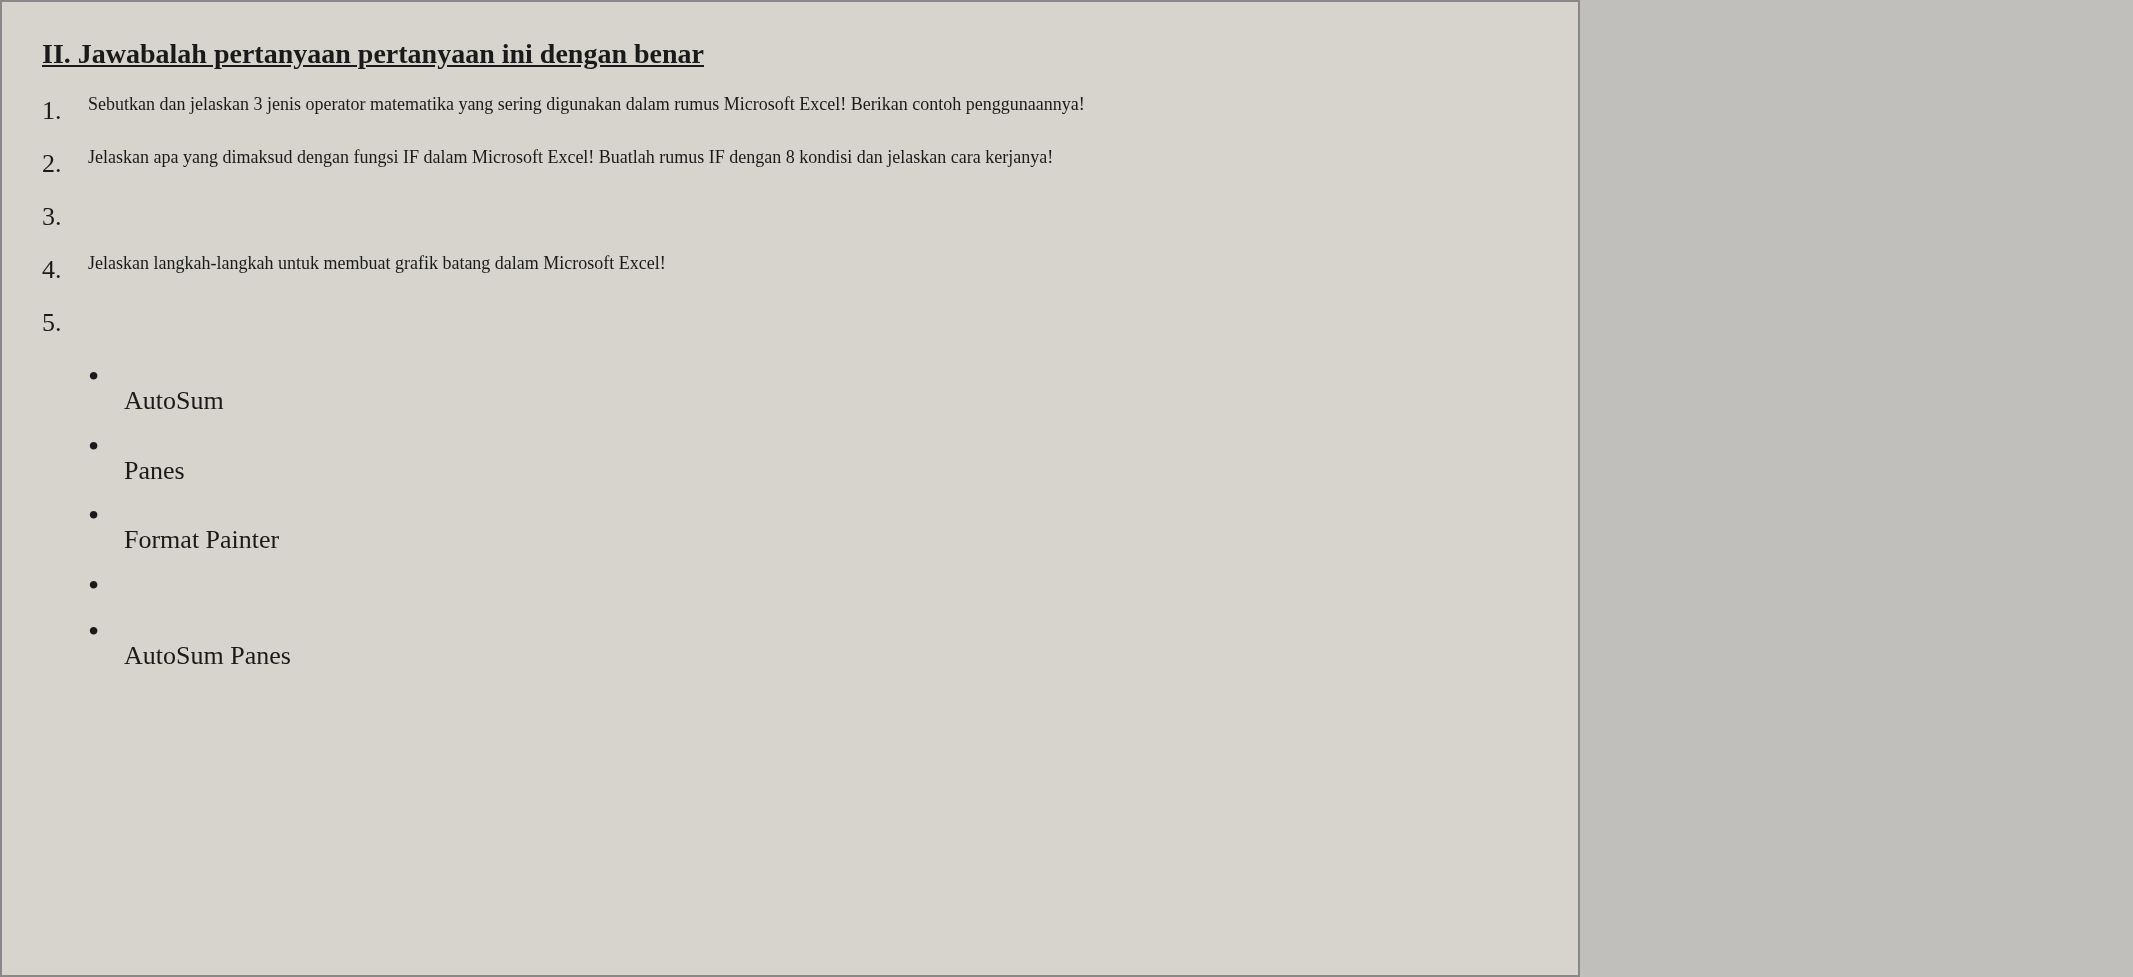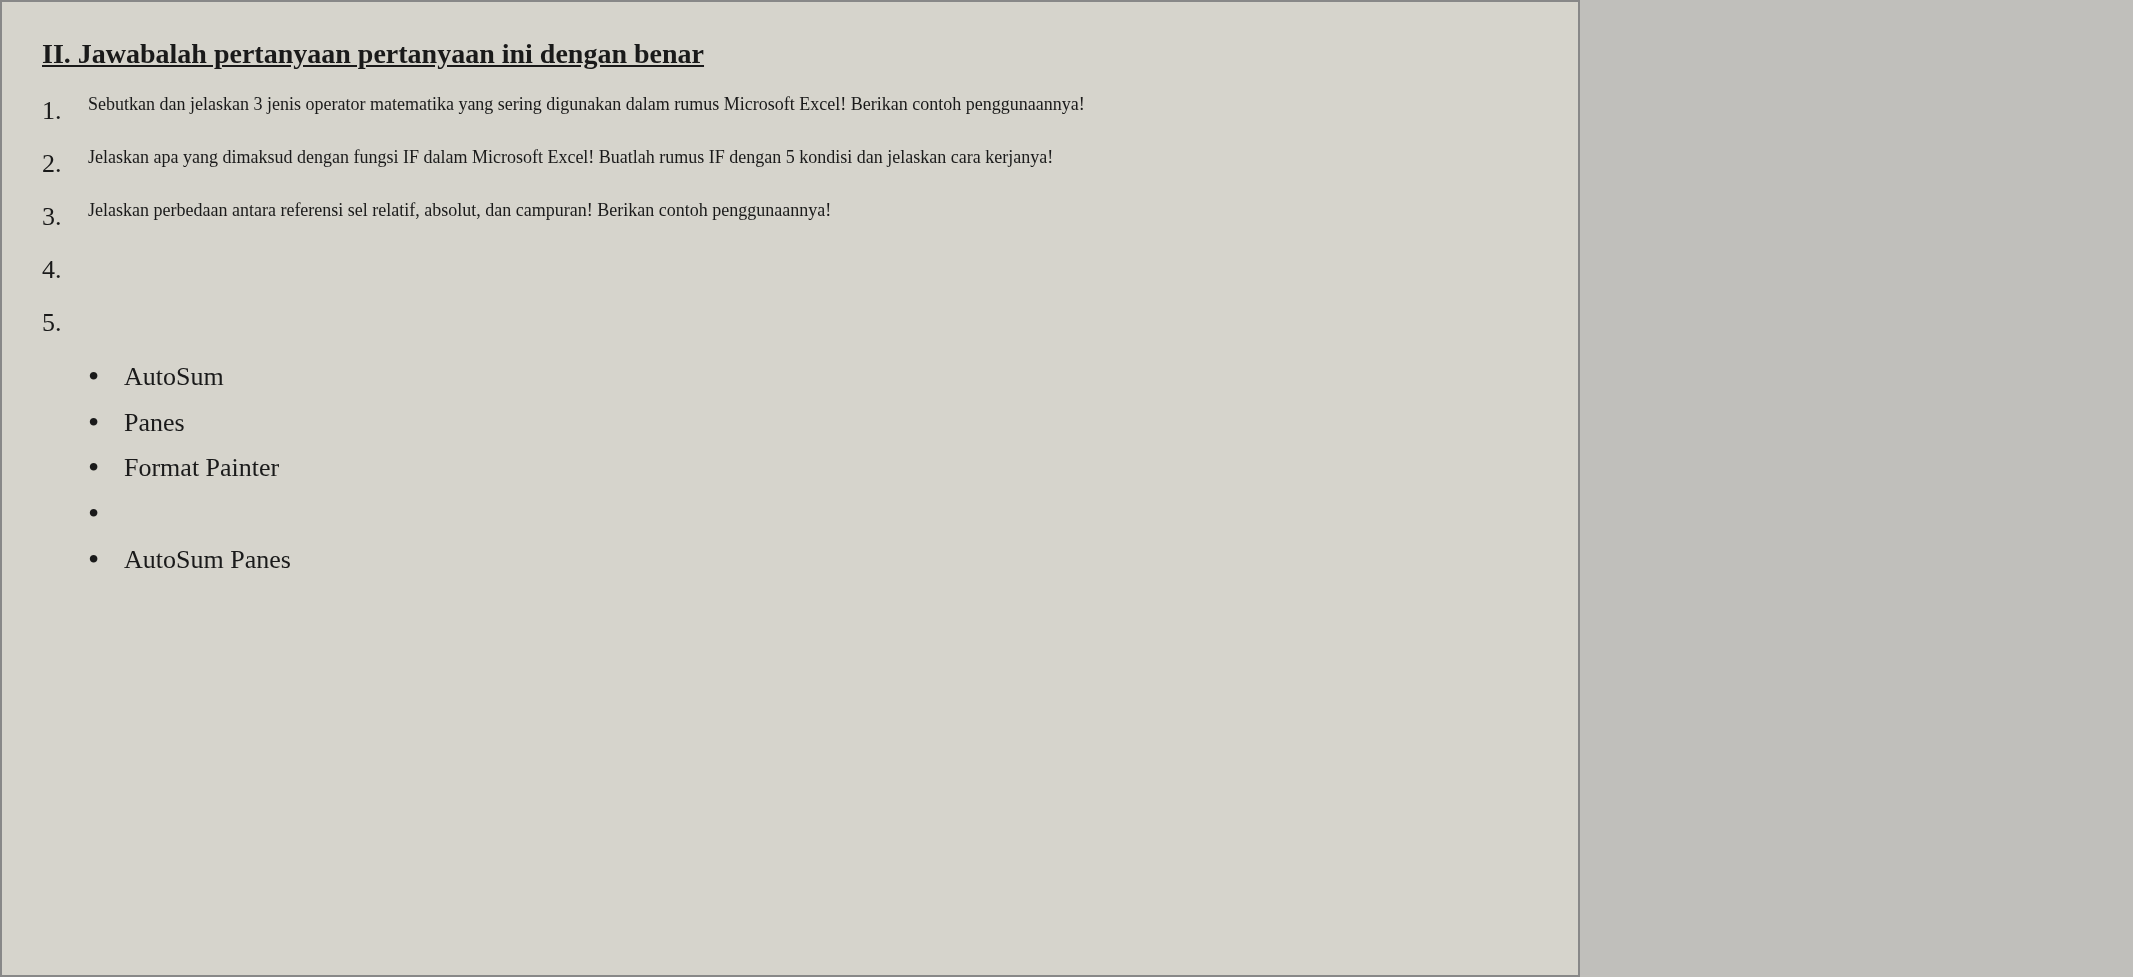--- a/index.html
+++ b/index.html
@@ -96,49 +96,50 @@
     .bullet-dot {
       min-width: 36px;
       font-size: 32px;
       line-height: 1.3;
       color: #1a1a1a;
     }
 
     .bullet-text {
       font-size: 26px;
       color: #1a1a1a;
+      margin-top: 24px;
     }
   </style>
 </head>
 <body>
 
 <div class="page-container">
   <div class="document-area">
 
     <div class="section-title">II.  Jawabalah pertanyaan pertanyaan ini dengan benar</div>
 
     <ol class="numbered-list">
 
       <li class="numbered-item">
         <span class="item-number">1.</span>
         <span class="item-text">Sebutkan dan jelaskan 3 jenis operator matematika yang sering digunakan dalam rumus Microsoft Excel! Berikan contoh penggunaannya!</span>
       </li>
 
       <li class="numbered-item">
         <span class="item-number">2.</span>
-        <span class="item-text">Jelaskan apa yang dimaksud dengan fungsi IF dalam Microsoft Excel! Buatlah rumus IF dengan 5 kondisi dan jelaskan cara kerjanya!</span>
+        <span class="item-text">Jelaskan apa yang dimaksud dengan fungsi IF dalam Microsoft Excel! Buatlah rumus IF dengan 8 kondisi dan jelaskan cara kerjanya!</span>
       </li>
 
       <li class="numbered-item">
         <span class="item-number">3.</span>
-        <span class="item-text">Jelaskan perbedaan antara referensi sel relatif, absolut, dan campuran! Berikan contoh penggunaannya!</span>
       </li>
 
       <li class="numbered-item">
         <span class="item-number">4.</span>
+        <span class="item-text">Jelaskan langkah-langkah untuk membuat grafik batang dalam Microsoft Excel!</span>
       </li>
 
       <li class="numbered-item">
         <span class="item-number">5.</span>
       </li>
 
     </ol>
 
     <ul class="bullet-list">
       <li class="bullet-item">

